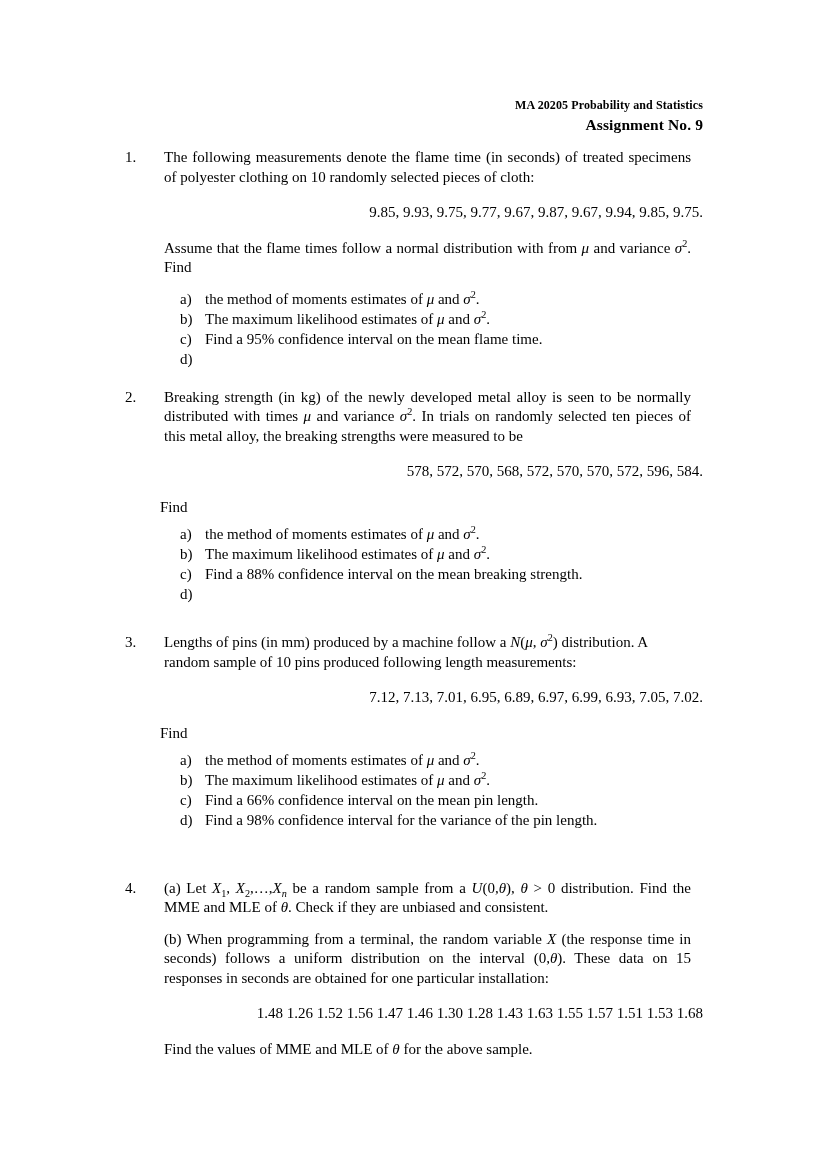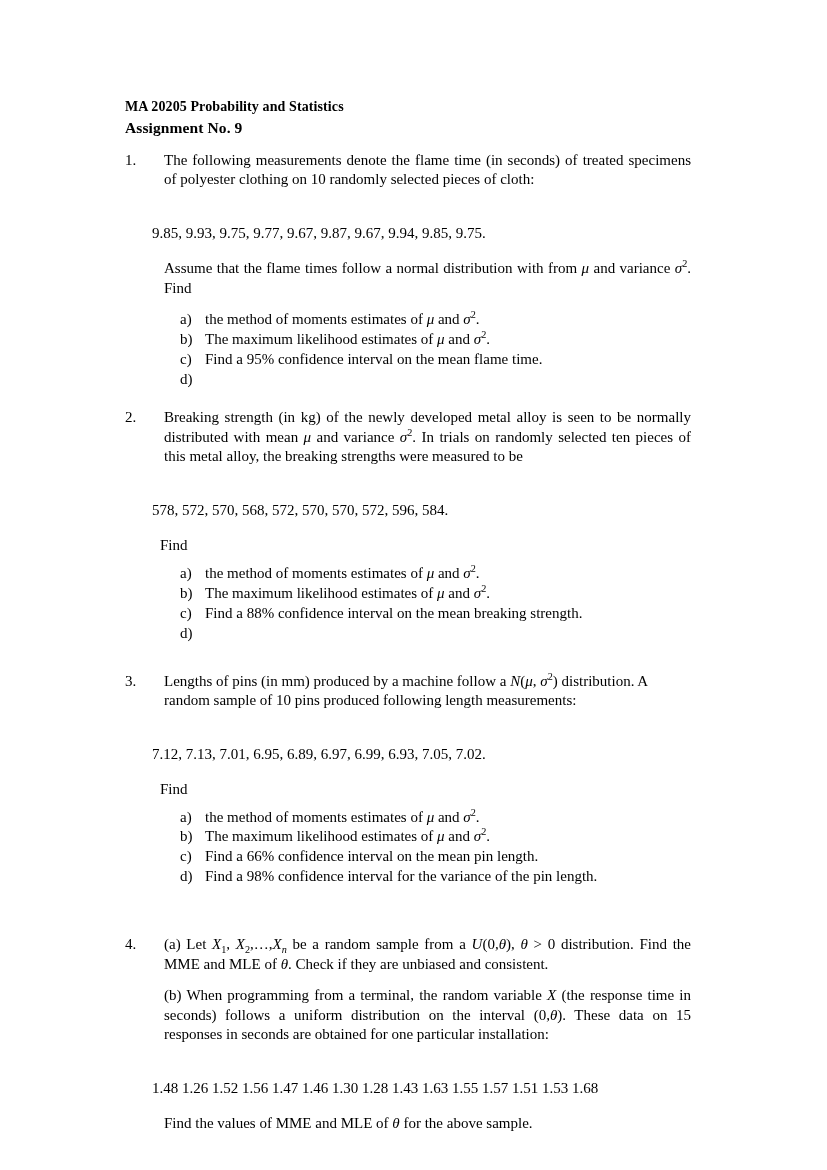--- a/index.html
+++ b/index.html
@@ -23,29 +23,29 @@
     overflow: hidden;
   }
   .content {
     position: absolute;
     left: 125px;
     top: 98px;
     width: 578px;
   }
   
   .title {
-    text-align: left;
+    text-align: right;
     font-weight: bold;
-    font-size: 14px;
+    font-size: 12px;
     line-height: 1.25;
     margin: 0 0 2px 0;
     letter-spacing: 0.1px;
   }
   .subtitle {
-    text-align: left;
+    text-align: right;
     font-weight: bold;
     font-size: 15.5px;
     line-height: 1.25;
     margin: 0 0 14px 0;
     letter-spacing: 0.1px;
   }
   
   .question {
     position: relative;
     padding-left: 27px;
@@ -63,23 +63,23 @@
     margin: 12px;
     font-size: 15px;
     line-height: 1.30;
   }
   .para.justify {
     text-align: justify;
     text-align-last: left;
   }
   
   .data-row {
-    text-align: left;
-    font-size: 15px;
-    margin: 34px 0 16px 0;
+    text-align: right;
+    font-size: 15px;
+    margin: 16px 0 16px 0;
     line-height: 1.3;
   }
   
   .find-label {
     margin: 8px;
     font-size: 15px;
     line-height: 1.30;
   }
   
   .subitems {
@@ -148,21 +148,21 @@
         <li class="subitem">
           <span class="marker">d)</span>
         </li>
       </ul>
     </div>
 
     <div class="gap-lg"></div>
 
     <div class="question">
       <span class="q-num">2.</span>
-      <p class="para justify"><span>Breaking strength (in kg) of the newly developed metal alloy is seen to be normally distributed with mean </span><span class="mi">μ</span><span> and variance </span><span class="mi">σ</span><sup>2</sup><span>. In trials on randomly selected ten pieces of this metal alloy, the breaking strengths were measured to be</span></p>
+      <p class="para justify"><span>Breaking strength (in kg) of the newly developed metal alloy is seen to be normally distributed with times </span><span class="mi">μ</span><span> and variance </span><span class="mi">σ</span><sup>2</sup><span>. In trials on randomly selected ten pieces of this metal alloy, the breaking strengths were measured to be</span></p>
 
       <div class="data-row">578, 572, 570, 568, 572, 570, 570, 572, 596, 584.</div>
 
       <p class="find-label">Find</p>
 
       <ul class="subitems">
         <li class="subitem">
           <span class="marker">a)</span><span>the method of moments estimates of </span><span class="mi">μ</span><span> and </span><span class="mi">σ</span><sup>2</sup><span>.</span>
         </li>
         <li class="subitem">

